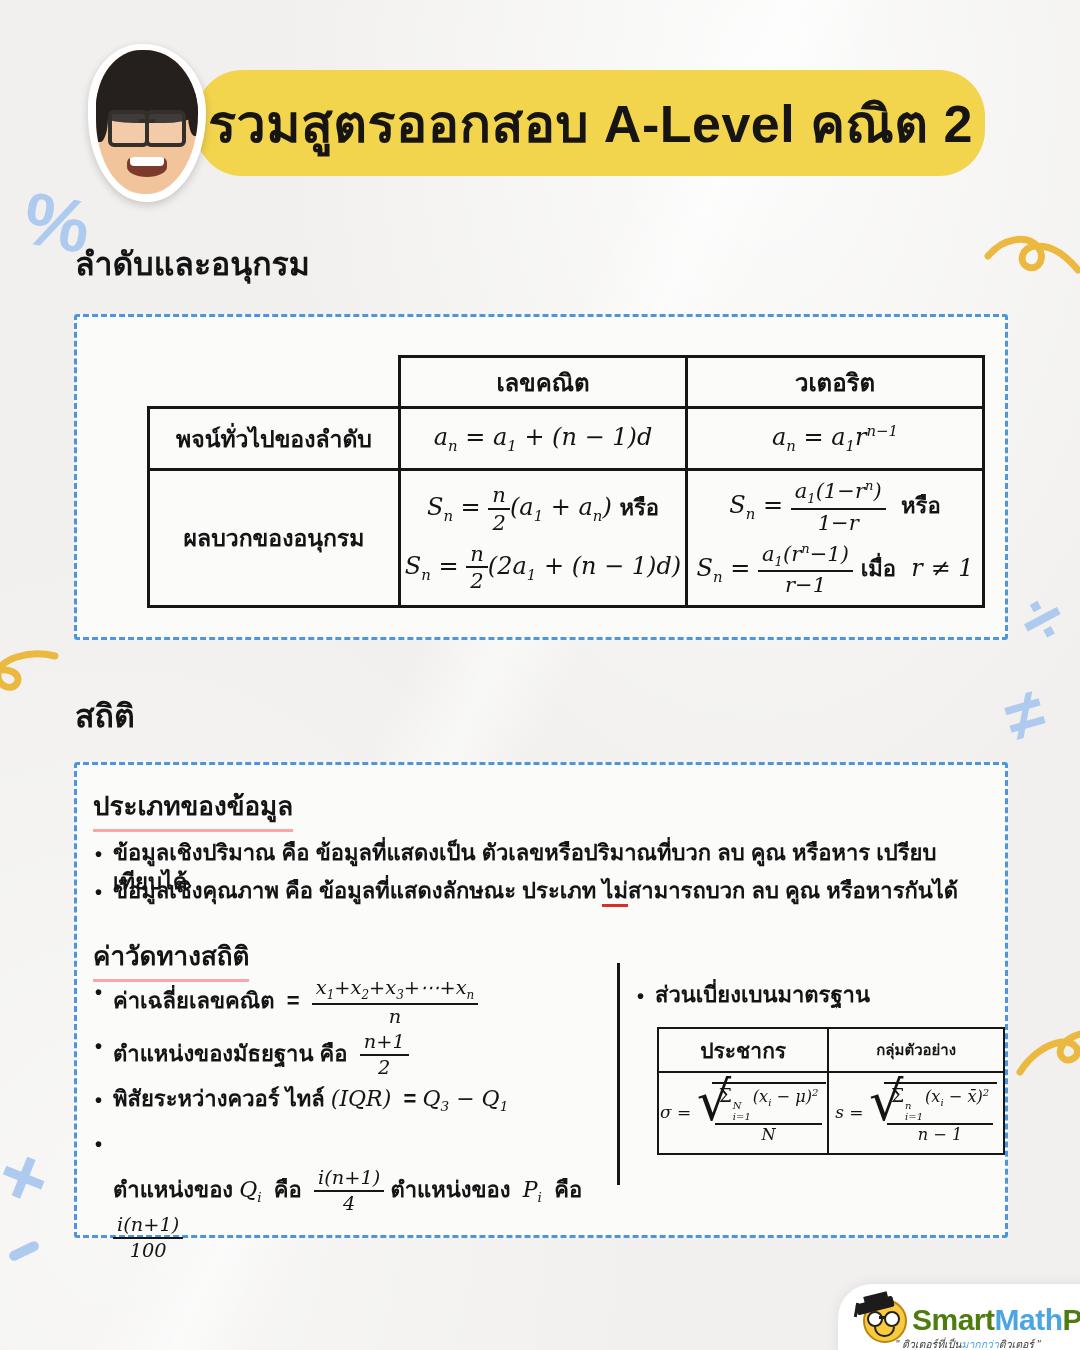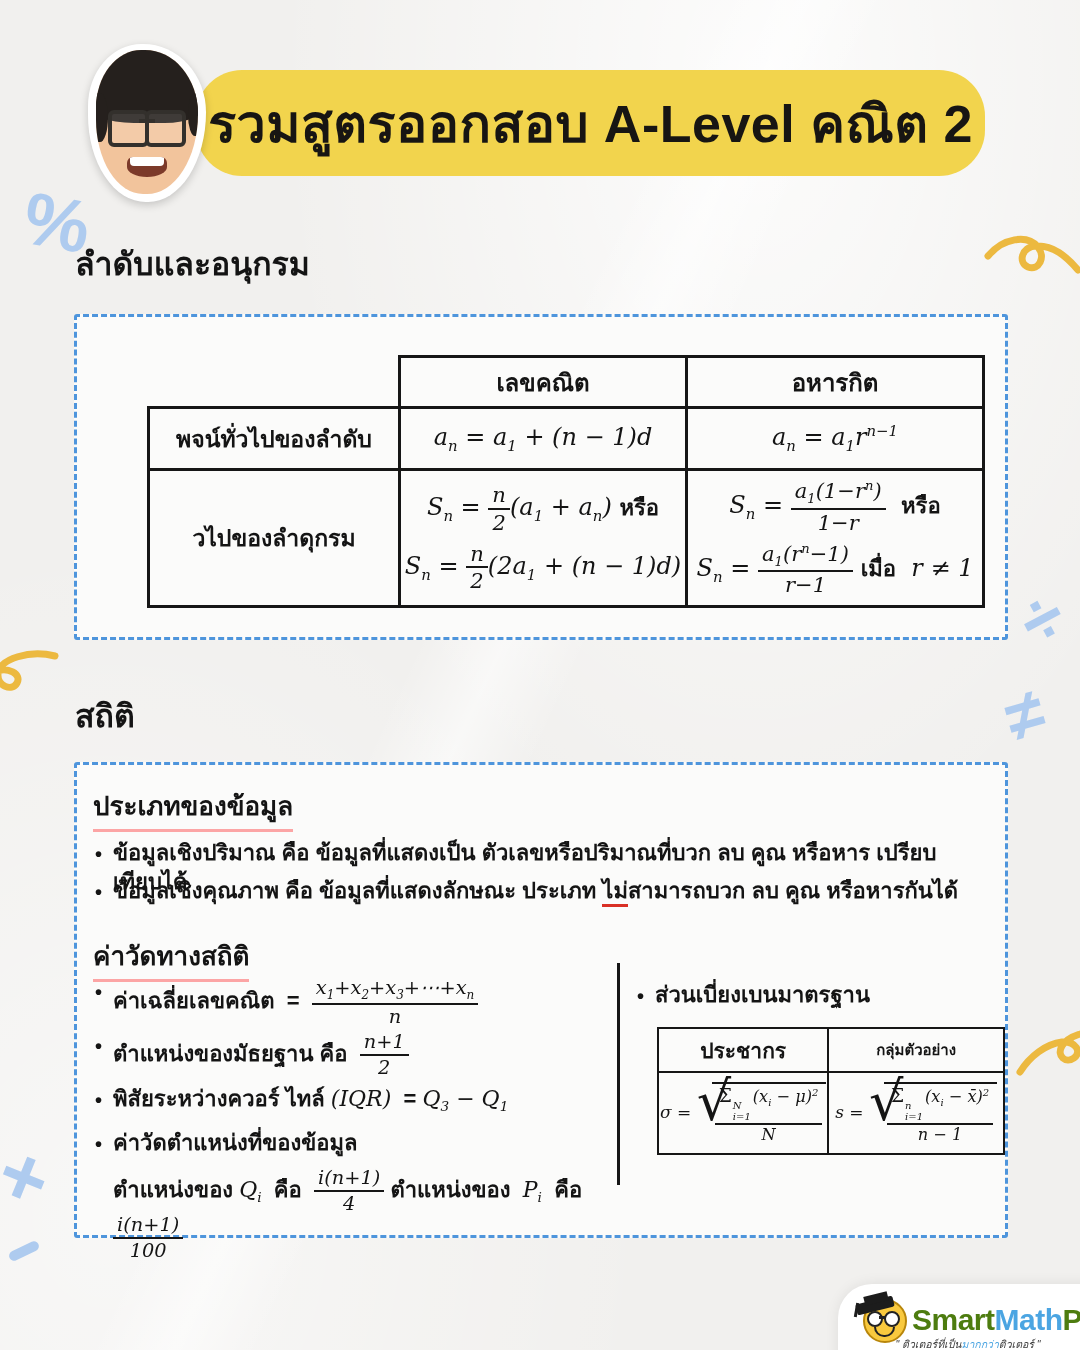--- a/index.html
+++ b/index.html
@@ -132,29 +132,29 @@
   </div>
 
   <div class="sec-heading" style="left:75px;top:238px;">ลำดับและอนุกรม</div>
 
   <div class="dashed-box" style="left:74px;top:314px;width:928px;height:320px;">
     <table class="seq-table">
       <tbody>
           <tr>
         <td class="blank"></td>
         <td class="colhead c2">เลขคณิต</td>
-        <td class="colhead c3">อหารกิต</td>
+        <td class="colhead c3">วเตอริต</td>
       </tr>
       <tr class="r1">
         <td class="lbl">พจน์ทั่วไปของลำดับ</td>
         <td class="fcell c2">a<sub>n</sub> = a<sub>1</sub> + (n − 1)d</td>
         <td class="fcell c3">a<sub>n</sub> = a<sub>1</sub>r<sup>n−1</sup></td>
       </tr>
       <tr class="r2">
-        <td class="lbl">วไปของลำดุกรม</td>
+        <td class="lbl">ผลบวกของอนุกรม</td>
         <td class="fcell c2">
           <div class="fline">S<sub>n</sub> = <span class="fr"><span class="nu">n</span><span class="de">2</span></span>(a<sub>1</sub> + a<sub>n</sub>) <span class="t">หรือ</span></div>
           <div class="fline">S<sub>n</sub> = <span class="fr"><span class="nu">n</span><span class="de">2</span></span>(2a<sub>1</sub> + (n − 1)d)</div>
         </td>
         <td class="fcell c3">
           <div class="fline">S<sub>n</sub> = <span class="fr"><span class="nu">a<sub>1</sub>(1−r<sup>n</sup>)</span><span class="de">1−r</span></span>&nbsp; <span class="t">หรือ</span></div>
           <div class="fline">S<sub>n</sub> = <span class="fr"><span class="nu">a<sub>1</sub>(r<sup>n</sup>−1)</span><span class="de">r−1</span></span> <span class="t">เมื่อ</span>&nbsp; r ≠ 1</div>
         </td>
       </tr>
     </tbody>
@@ -189,21 +189,20 @@
     <div class="bullet" style="left:18px;top:266px;width:510px;">
       <span class="dot">•</span>
       <span>ตำแหน่งของมัธยฐาน คือ &nbsp;<i class="m"><span class="fr"><span class="nu">n+1</span><span class="de">2</span></span></i></span>
     </div>
     <div class="bullet" style="left:18px;top:320px;width:510px;">
       <span class="dot">•</span>
       <span>พิสัยระหว่างควอร์ ไทล์ <i class="m">(IQR)</i> &nbsp;= <i class="m">Q<sub>3</sub> − Q<sub>1</sub></i></span>
     </div>
     <div class="bullet" style="left:18px;top:364px;width:510px;">
       <span class="dot">•</span>
-      <span>ค่าวัดตำแหน่งที่ของข้อมูล</span>
     </div>
     <div class="bullet" style="left:36px;top:402px;width:520px;">
       <span>ตำแหน่งของ <i class="m">Q<sub>i</sub></i> &nbsp;คือ &nbsp;<i class="m"><span class="fr"><span class="nu">i(n+1)</span><span class="de">4</span></span></i> ตำแหน่งของ &nbsp;<i class="m">P<sub>i</sub></i> &nbsp;คือ &nbsp;<i class="m"><span class="fr"><span class="nu">i(n+1)</span><span class="de">100</span></span></i></span>
     </div>
 
     <div class="divider" style="left:540px;top:198px;height:222px;"></div>
 
     <div class="bullet" style="left:560px;top:216px;width:340px;">
       <span class="dot">•</span>
       <span>ส่วนเบี่ยงเบนมาตรฐาน</span>

